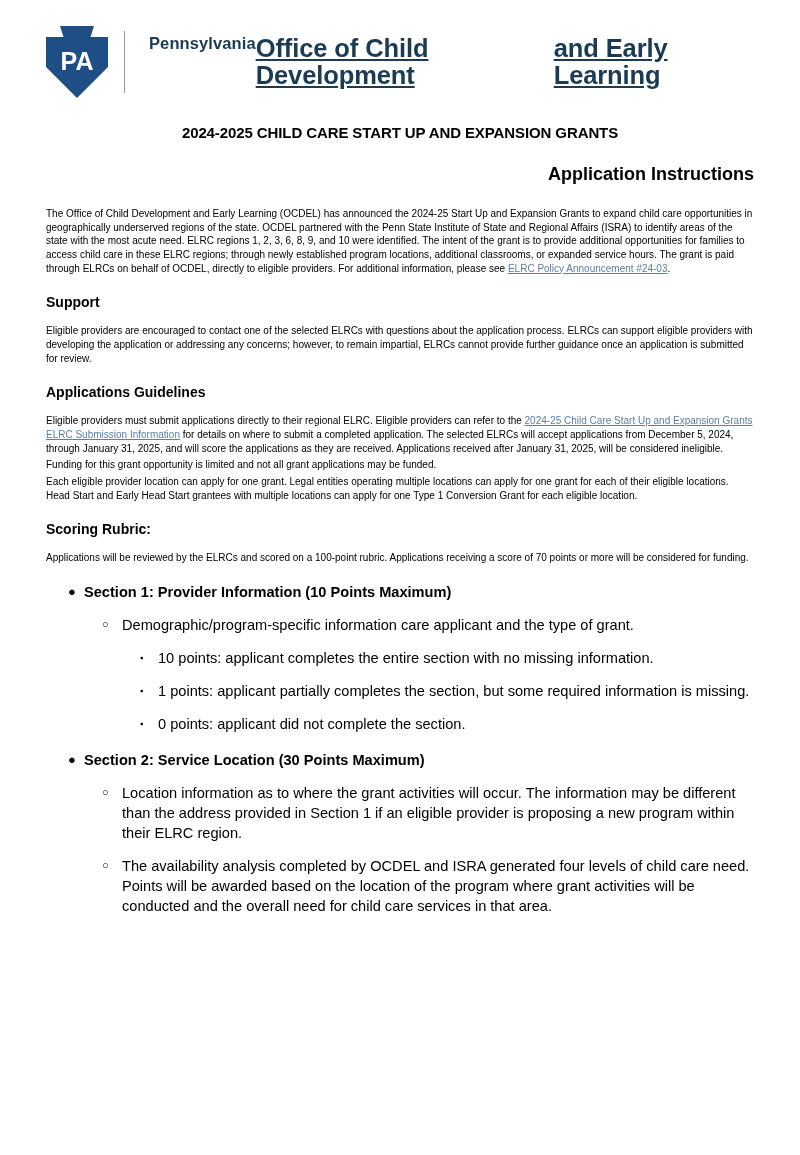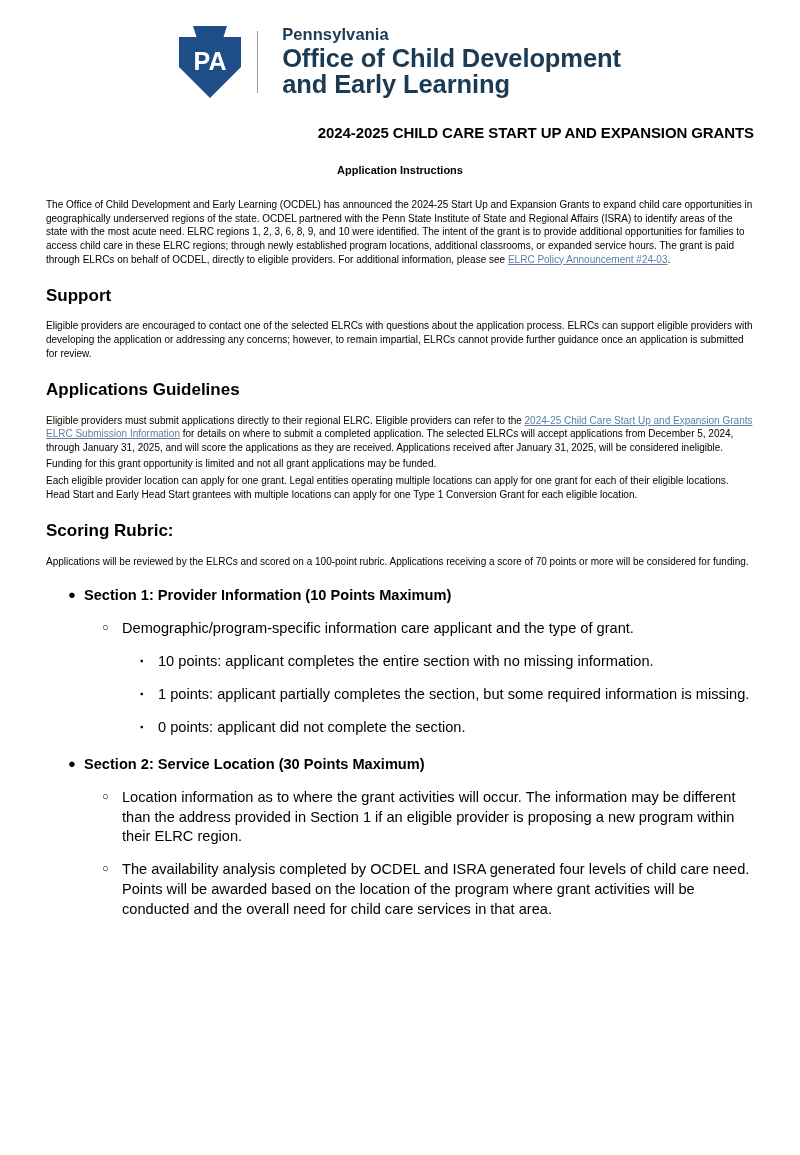--- a/index.html
+++ b/index.html
@@ -41,70 +41,71 @@
   .logo-divider {
     width: 1px;
     height: 62px;
     background: #8f9aa3;
     flex: 0 0 auto;
     margin-left: 2px;
     margin-right: 10px;
   }
   .wordmark {
     display: flex;
-    flex-direction: column;
+    flex-direction: row;
     justify-content: center;
     line-height: 1.04;
   }
   .wordmark .top {
     font-size: 16.5px;
     font-weight: 600;
     color: #1b3a54;
     letter-spacing: 0.1px;
     margin-bottom: 1px;
   }
   .wordmark .main {
     font-size: 25.5px;
     font-weight: 700;
     color: #1b3a54;
     letter-spacing: -0.1px;
+    text-decoration: underline;
   }
 
   
   .doc-title {
-    text-align: right;
+    text-align: center;
     font-size: 15px;
     font-weight: 700;
     margin-top: 22px;
     letter-spacing: -0.1px;
   }
   .doc-subtitle {
-    text-align: center;
-    font-size: 11px;
+    text-align: right;
+    font-size: 18px;
     font-weight: 700;
     margin-top: 23px;
   }
 
   
   .body-text {
     font-size: 14.6px;
     line-height: 1.365;
     margin-top: 22px;
     text-align: left;
   }
   p.para {
     margin: 0 0 0 0;
     font-size: 10px;
     line-height: 1.365;
   }
   p.para + p.para {
     margin-top: 3px;
   }
   h2.section-head {
-    font-size: 17px;
+    font-size: 14px;
     font-weight: 700;
     margin: 18px 0 0 0;
     line-height: 1.365;
   }
   h2.section-head + p.para {
     margin-top: 12px;
   }
   a.doclink {
     color: #5b7fa6;
     text-decoration: underline;

